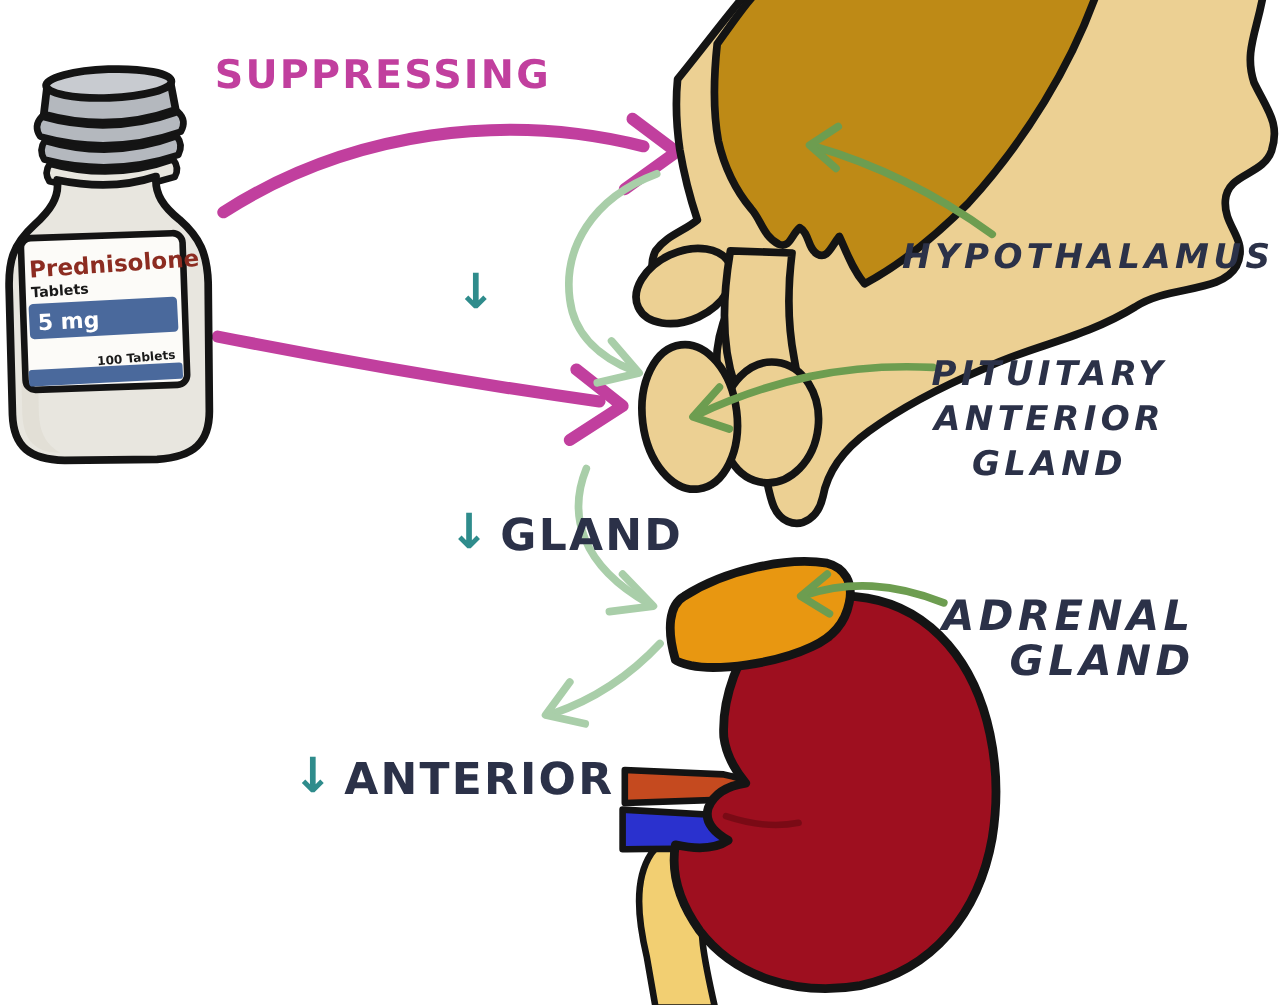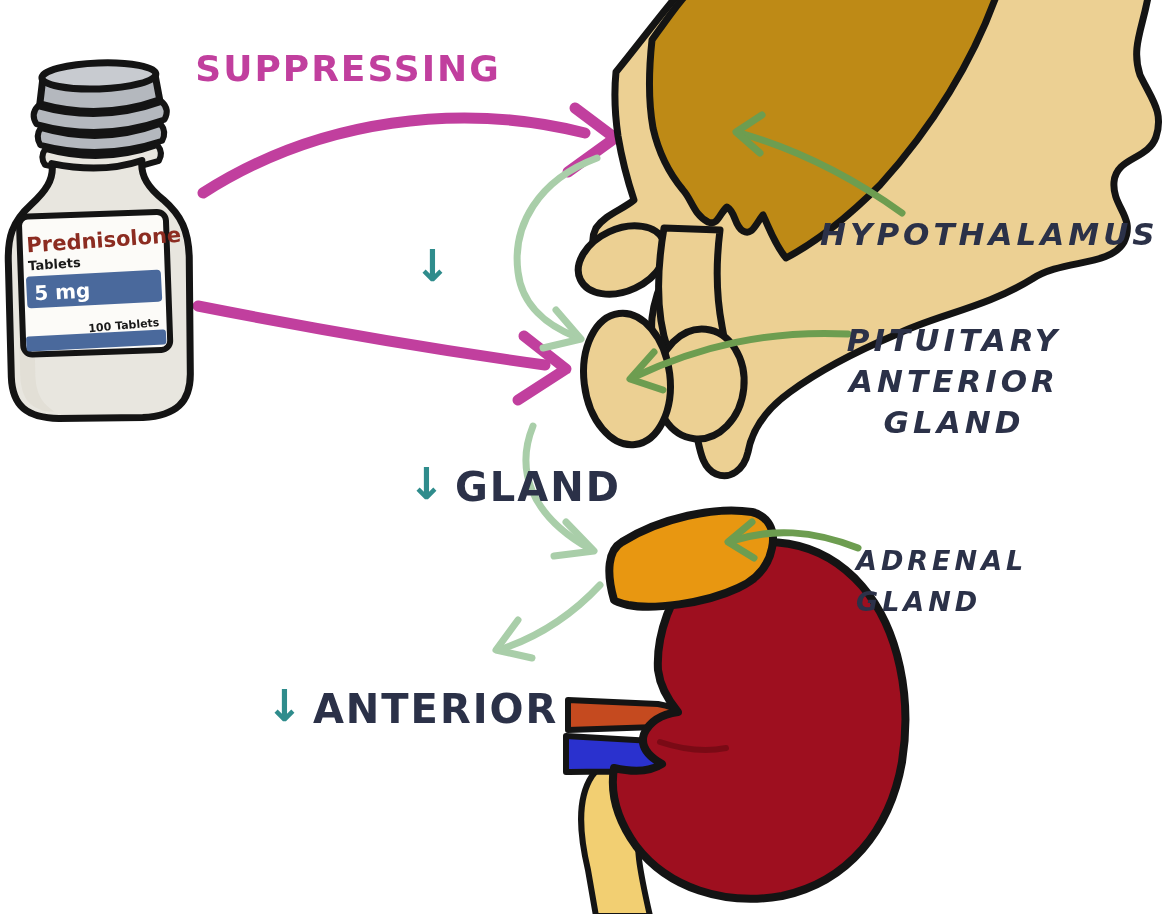--- a/index.html
+++ b/index.html
@@ -37,21 +37,21 @@
     text-align:center;line-height:41px;
     color:var(--magenta,#c13f9e);
     font-size:36px;font-weight:600;letter-spacing:2px;
   }
   .organ-label{
     color:var(--navy,#2b3148);
     font-weight:600;letter-spacing:4px;font-style:italic;
   }
   .hypothalamus-label{left:820px;top:192px;font-size:31px;}
   .pituitary-label{left:824px;top:296px;width:260px;text-align:center;font-size:31px;line-height:41px;}
-  .adrenal-label{left:856px;top:516px;width:230px;text-align:left;font-size:27px;line-height:41px;}
+  .adrenal-label{left:856px;top:516px;width:230px;text-align:right;font-size:38px;line-height:41px;}
   .hormone-row{
     display:flex;align-items:flex-start;gap:8px;
     color:var(--navy,#2b3148);
     font-size:40px;font-weight:600;letter-spacing:2px;
   }
   .hormone-row .down{
     color:var(--teal,#2f8c8c);
     font-size:44px;font-weight:700;line-height:1.0;
     transform:translateY(-2px);
   }

